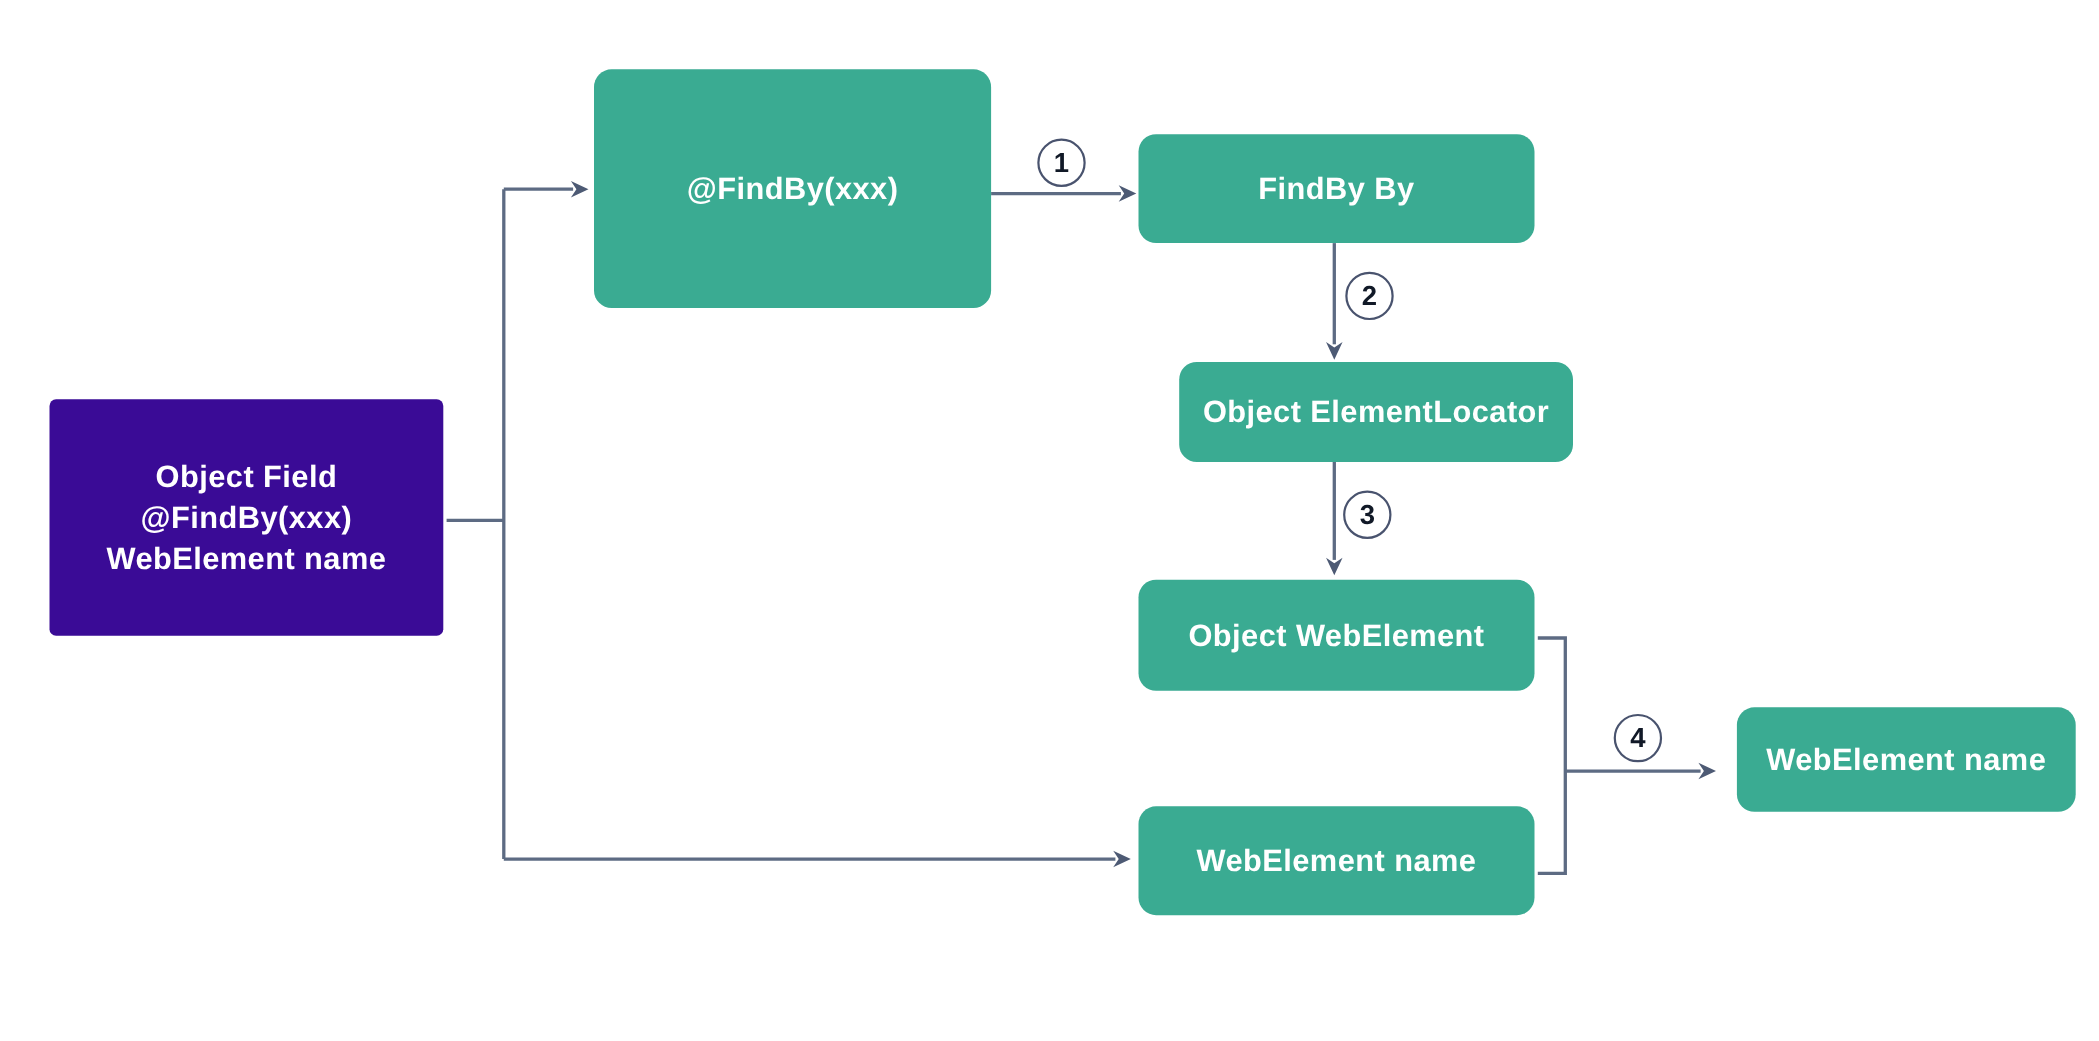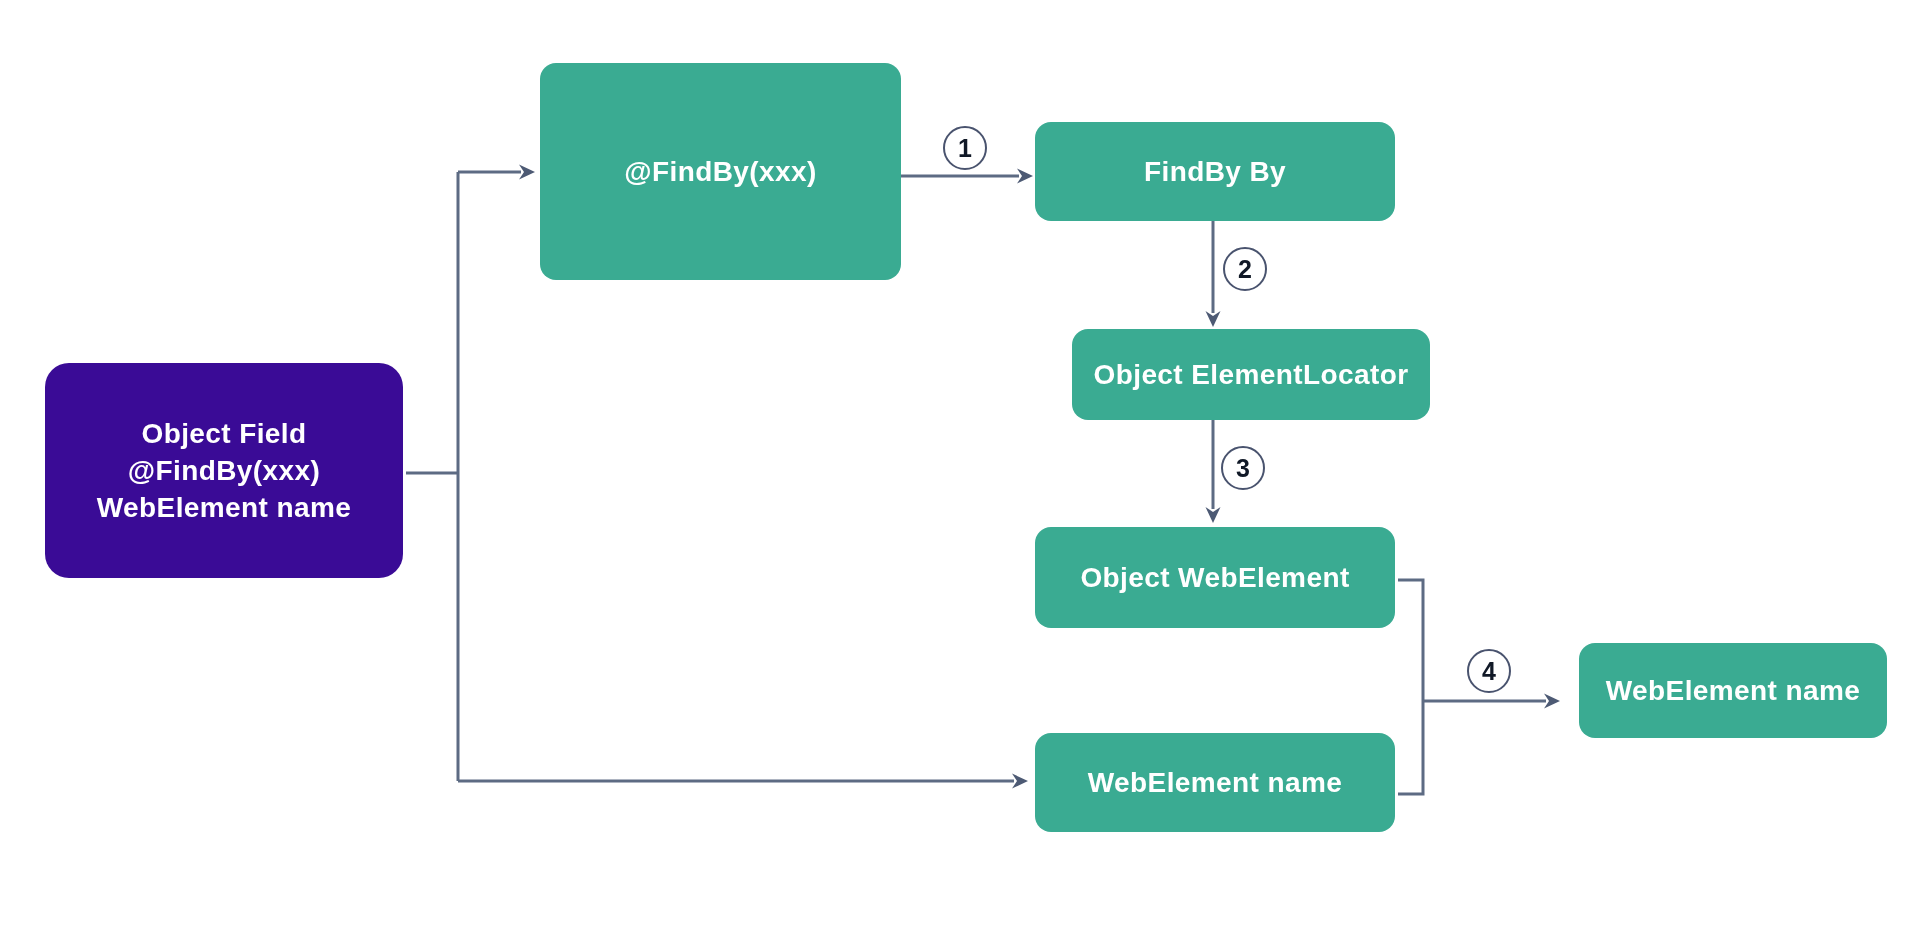--- a/index.html
+++ b/index.html
@@ -28,21 +28,21 @@
     align-items: center;
     justify-content: center;
     color: #ffffff;
     font-weight: 700;
     font-size: 28px;
     letter-spacing: 0.4px;
     text-align: center;
     box-sizing: border-box;
   }
   .node.teal   { background: #3aab92; border-radius: 16px; }
-  .node.purple { background: #3a0b96; border-radius: 24px; }
+  .node.purple { background: #3a0b96; border-radius: 6px; }
   .node .line  { display: block; line-height: 37px; }
 
   .step-circle {
     position: absolute;
     width: 44px;
     height: 44px;
     border-radius: 50%;
     background: #ffffff;
     border: 2px solid #49536e;
     box-sizing: border-box;

